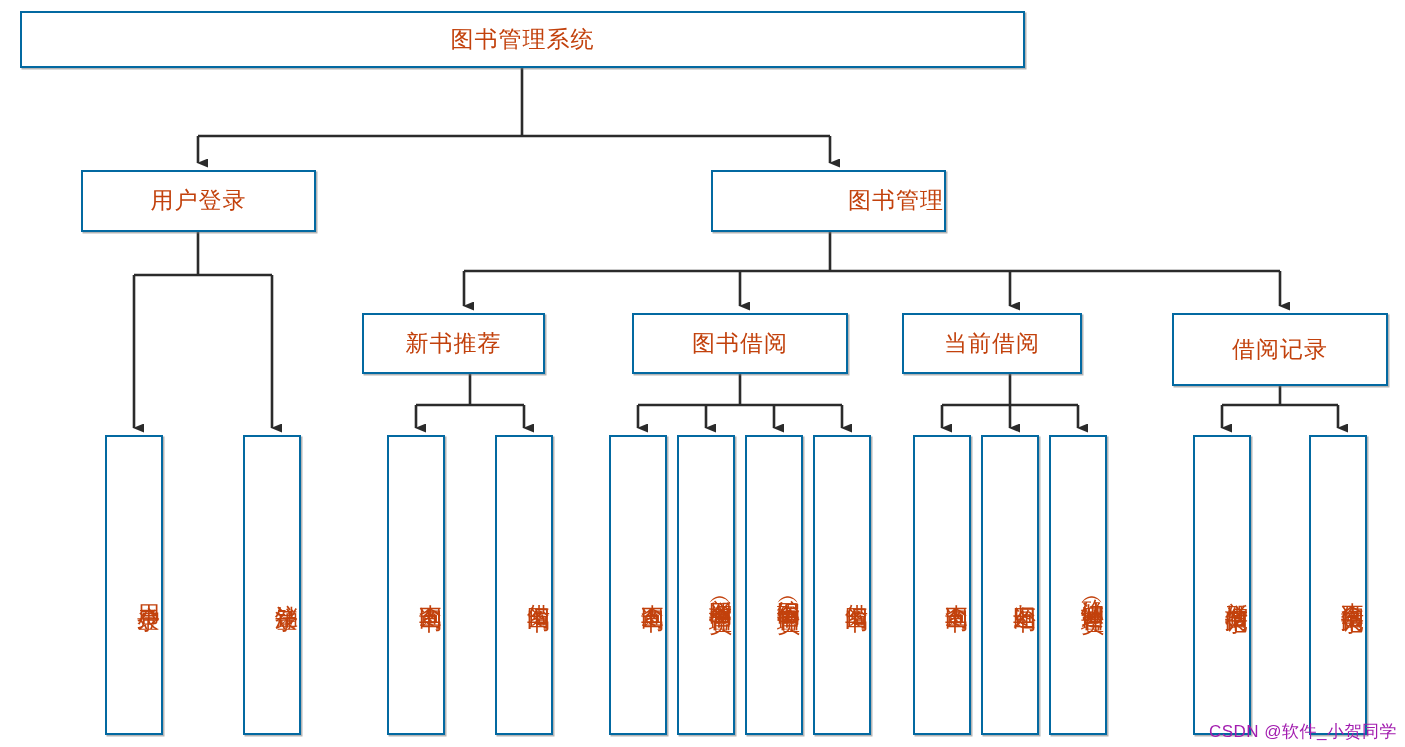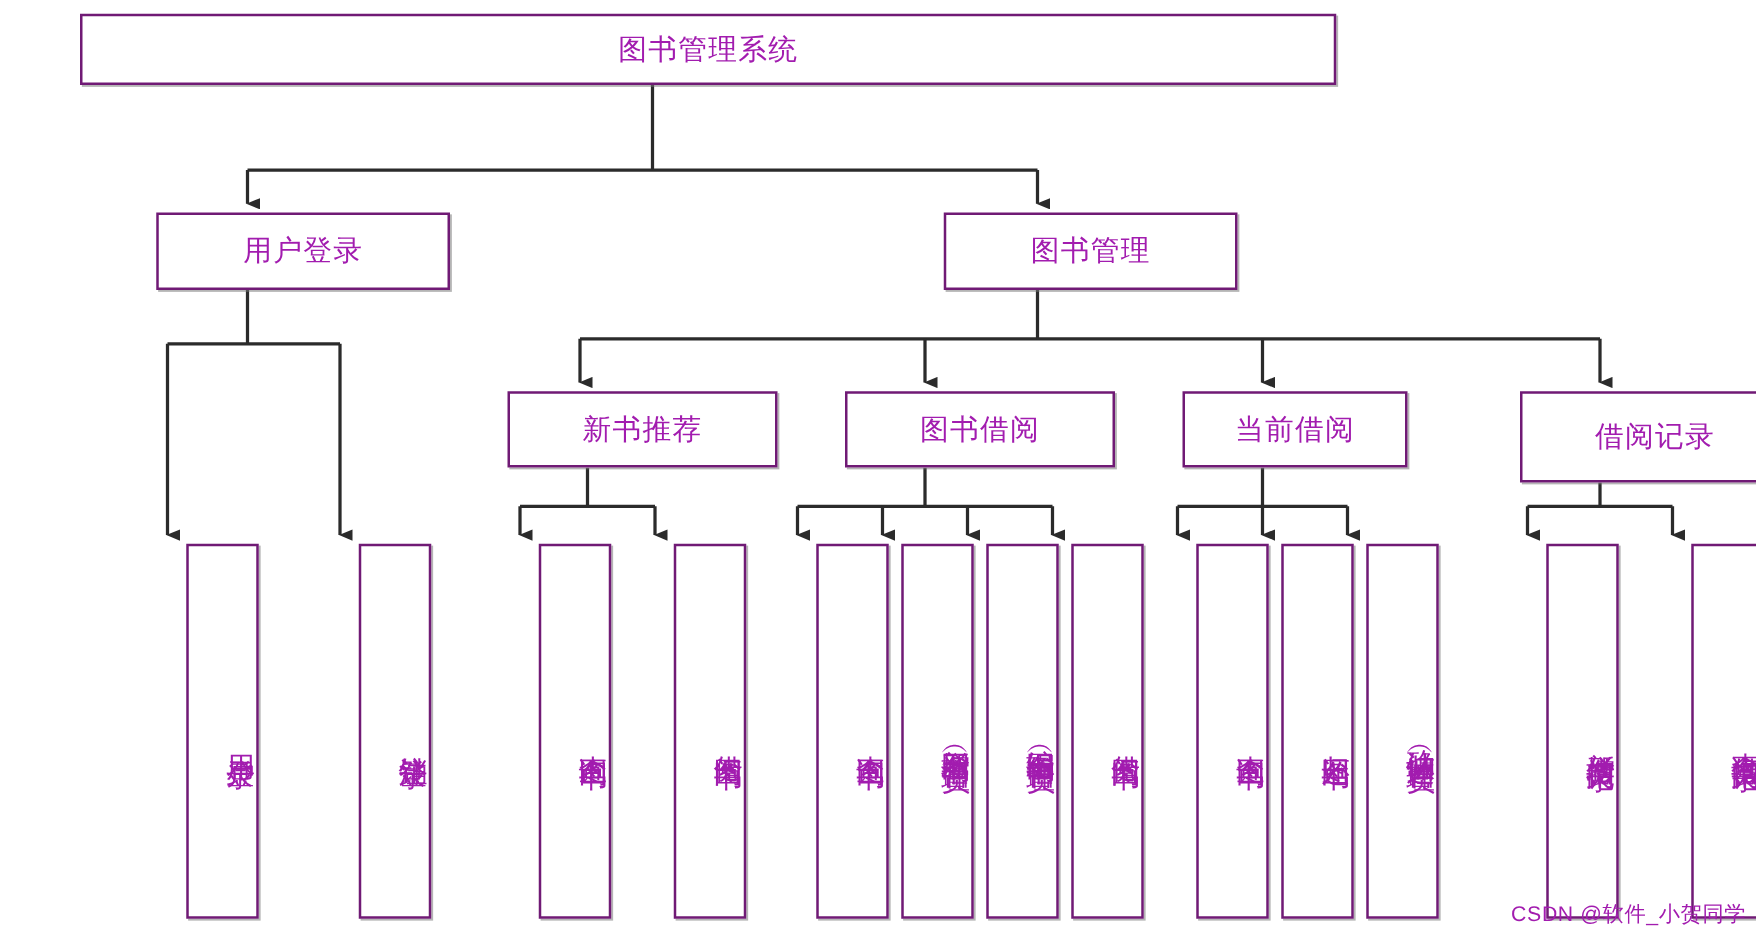--- a/index.html
+++ b/index.html
@@ -23,27 +23,26 @@
     left: 0;
     top: 0;
     width: 1405px;
     height: 747px;
     pointer-events: none;
   }
   .node {
     position: absolute;
     box-sizing: border-box;
     background: #ffffff;
-    border: 2px solid #701a75;
+    border: 2px solid #0369a1;
     display: flex;
     align-items: center;
     justify-content: center;
-    color: #a21caf;
+    color: #c2410c;
     box-shadow: 1.5px 1.5px 0 rgba(120,120,120,0.55);
-    margin-left: 44px;
   }
   .node.horizontal {
     font-size: 23px;
     letter-spacing: 1px;
     line-height: 1.1;
   }
   .node.vertical {
     writing-mode: vertical-rl;
     text-orientation: upright;
     font-size: 23px;
@@ -126,25 +125,25 @@
     </g>
   </svg>
 
   <div class="node horizontal" style="left:20px; top:11px; width:1005px; height:57px;">
     <span class="node-label">图书管理系统</span>
   </div>
 
   <div class="node horizontal" style="left:81px; top:170px; width:235px; height:62px;">
     <span class="node-label">用户登录</span>
   </div>
-  <div class="node horizontal" style="left:711px; top:170px; width:235px; height:62px;">
+  <div class="node horizontal" style="left:711px; top:170px; width:235px; height:62px;justify-content:flex-end;">
     <span class="node-label">图书管理</span>
   </div>
 
-  <div class="node horizontal" style="left:362px; top:313px; width:216px; height:61px;">
+  <div class="node horizontal" style="left:362px; top:313px; width:183px; height:61px;">
     <span class="node-label">新书推荐</span>
   </div>
   <div class="node horizontal" style="left:632px; top:313px; width:216px; height:61px;">
     <span class="node-label">图书借阅</span>
   </div>
   <div class="node horizontal" style="left:902px; top:313px; width:180px; height:61px;">
     <span class="node-label">当前借阅</span>
   </div>
   <div class="node horizontal" style="left:1172px; top:313px; width:216px; height:73px;">
     <span class="node-label">借阅记录</span>

